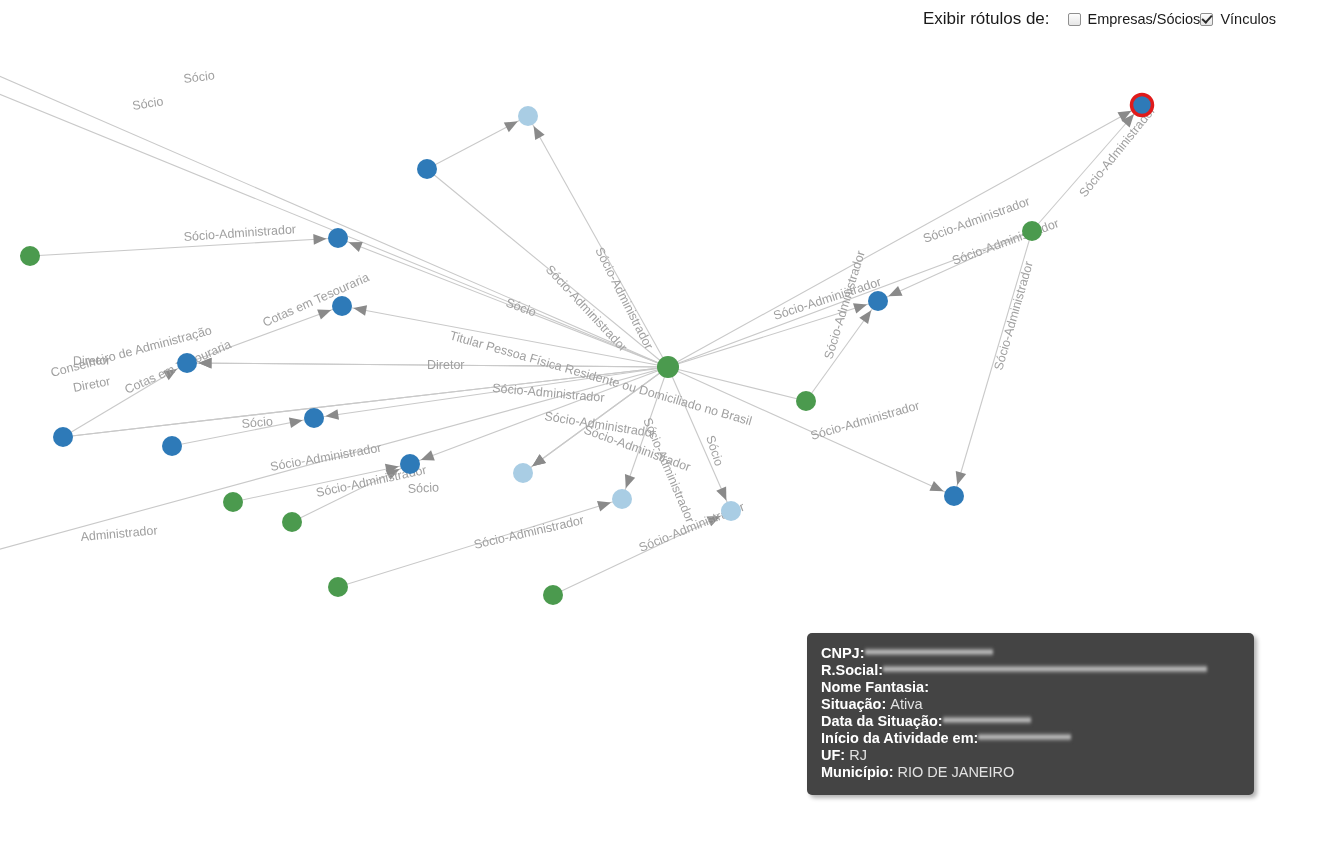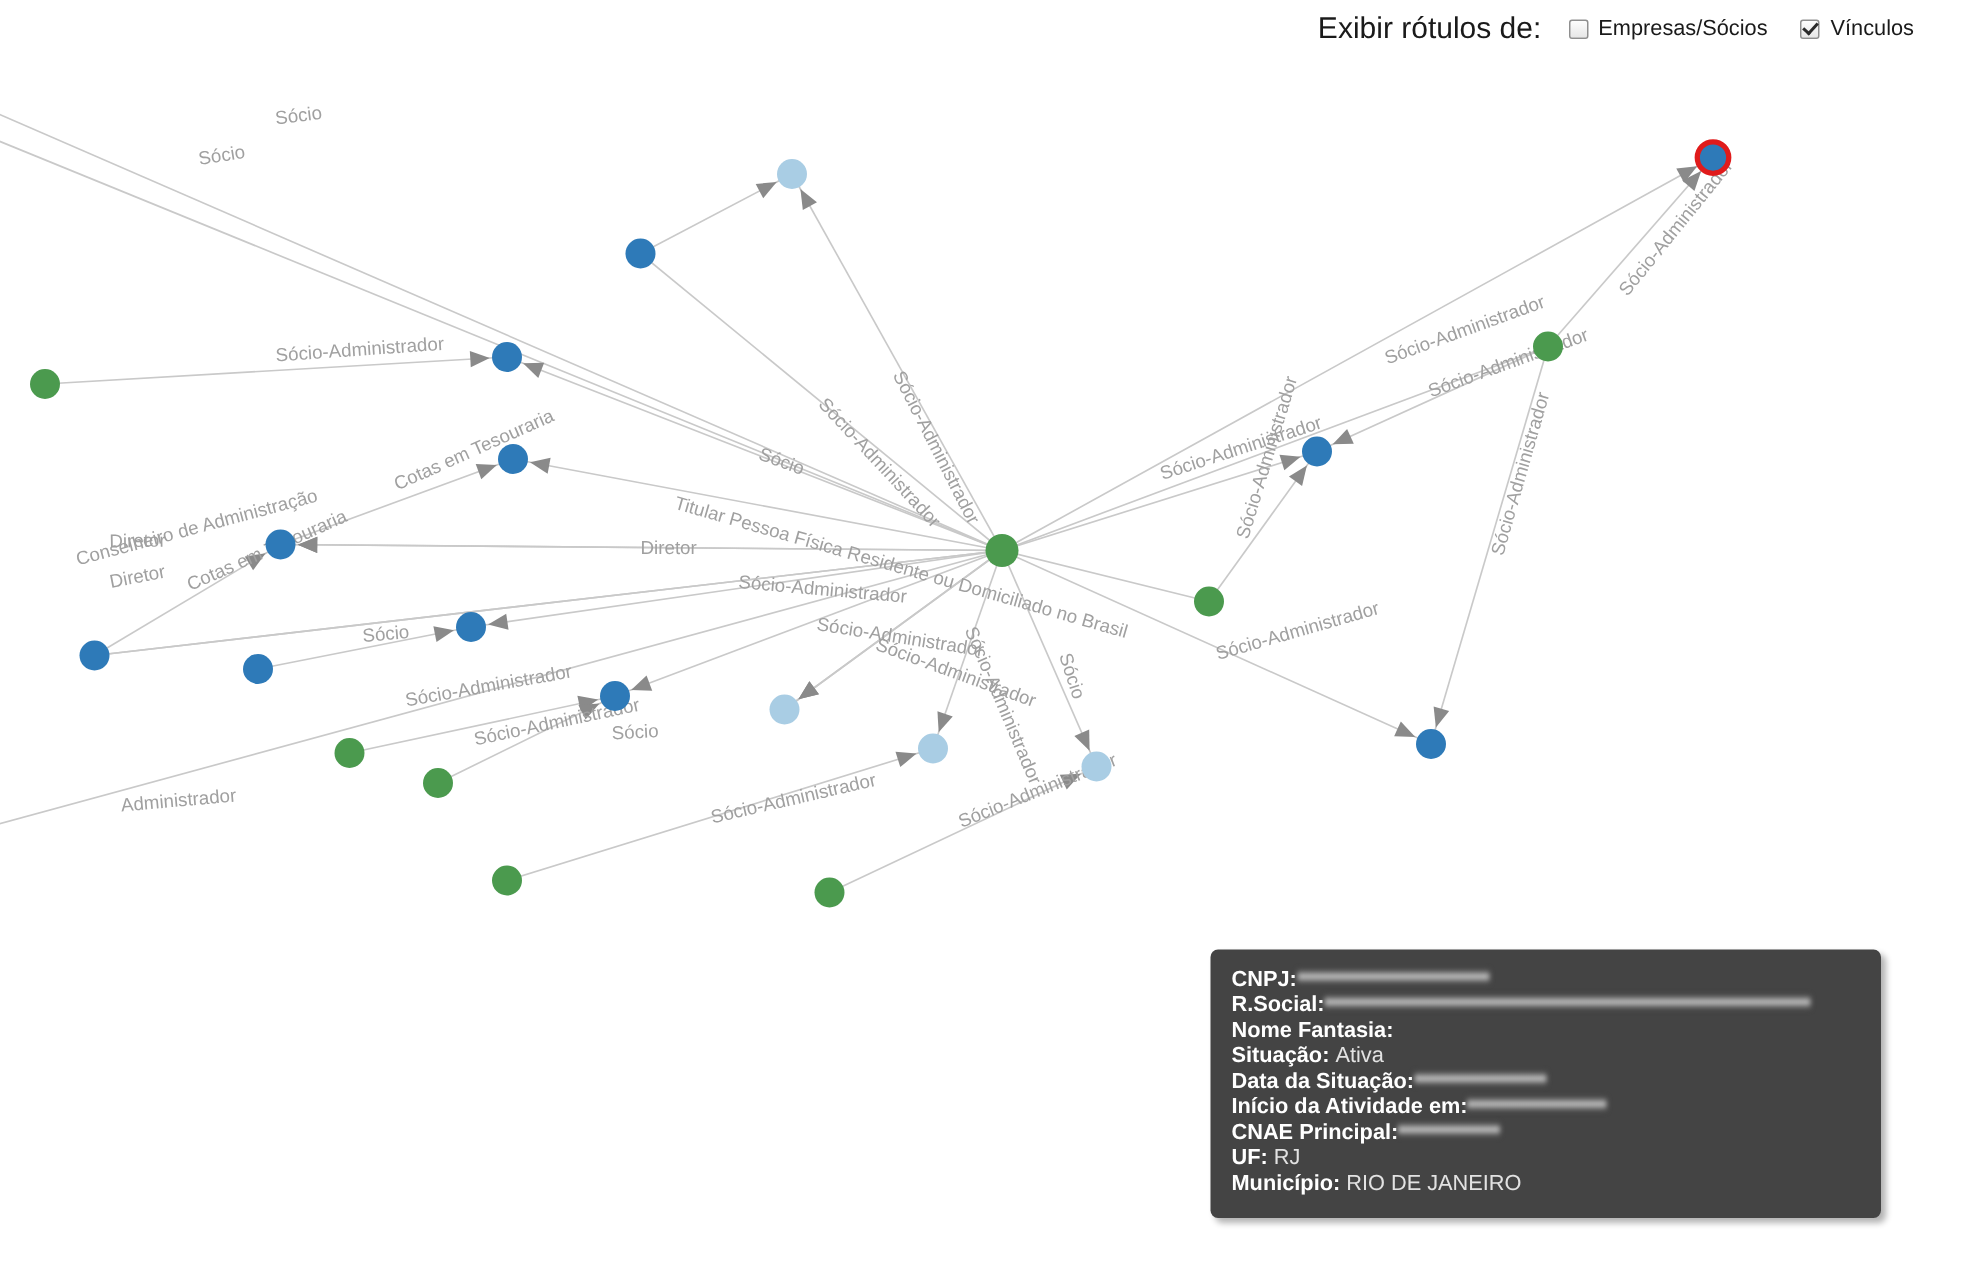--- a/index.html
+++ b/index.html
@@ -23,29 +23,28 @@
     top: 0; left: 0;
     width: 1318px;
     height: 38px;
     display: flex;
     align-items: center;
     justify-content: flex-end;
     padding-right: 42px;
     box-sizing: border-box;
   }
   #label-toggle-title {
-    font-size: 20px;
+    font-size: 17px;
     color: #1a1a1a;
     margin-right: 18px;
     white-space: nowrap;
   }
   .toggle-group {
     display: flex;
     align-items: center;
-    margin-right: 22px;
     white-space: nowrap;
   }
   .toggle-group:last-child { margin-right: 0; justify-content: space-between; }
   .cbox {
     width: 13px;
     height: 13px;
     border: 1px solid #8f8f8f;
     border-radius: 2px;
     background: linear-gradient(#fdfdfd, #e6e6e6);
     display: inline-block;
@@ -288,24 +287,20 @@
     </div>
     <div class="info-row">
       <span class="info-key">Data da Situação:</span>
       <span class="info-val redacted" style="width: 88px;"></span>
     </div>
     <div class="info-row">
       <span class="info-key">Início da Atividade em:</span>
       <span class="info-val redacted" style="width: 93px;"></span>
     </div>
     <div class="info-row">
-      <span class="info-key">CNAE Principal:</span>
-      <span class="info-val redacted" style="width: 68px;"></span>
-    </div>
-    <div class="info-row">
       <span class="info-key">UF:</span>
       <span class="info-val">RJ</span>
     </div>
     <div class="info-row">
       <span class="info-key">Município:</span>
       <span class="info-val">RIO DE JANEIRO</span>
     </div>
   </div>
 
 </body></html>

